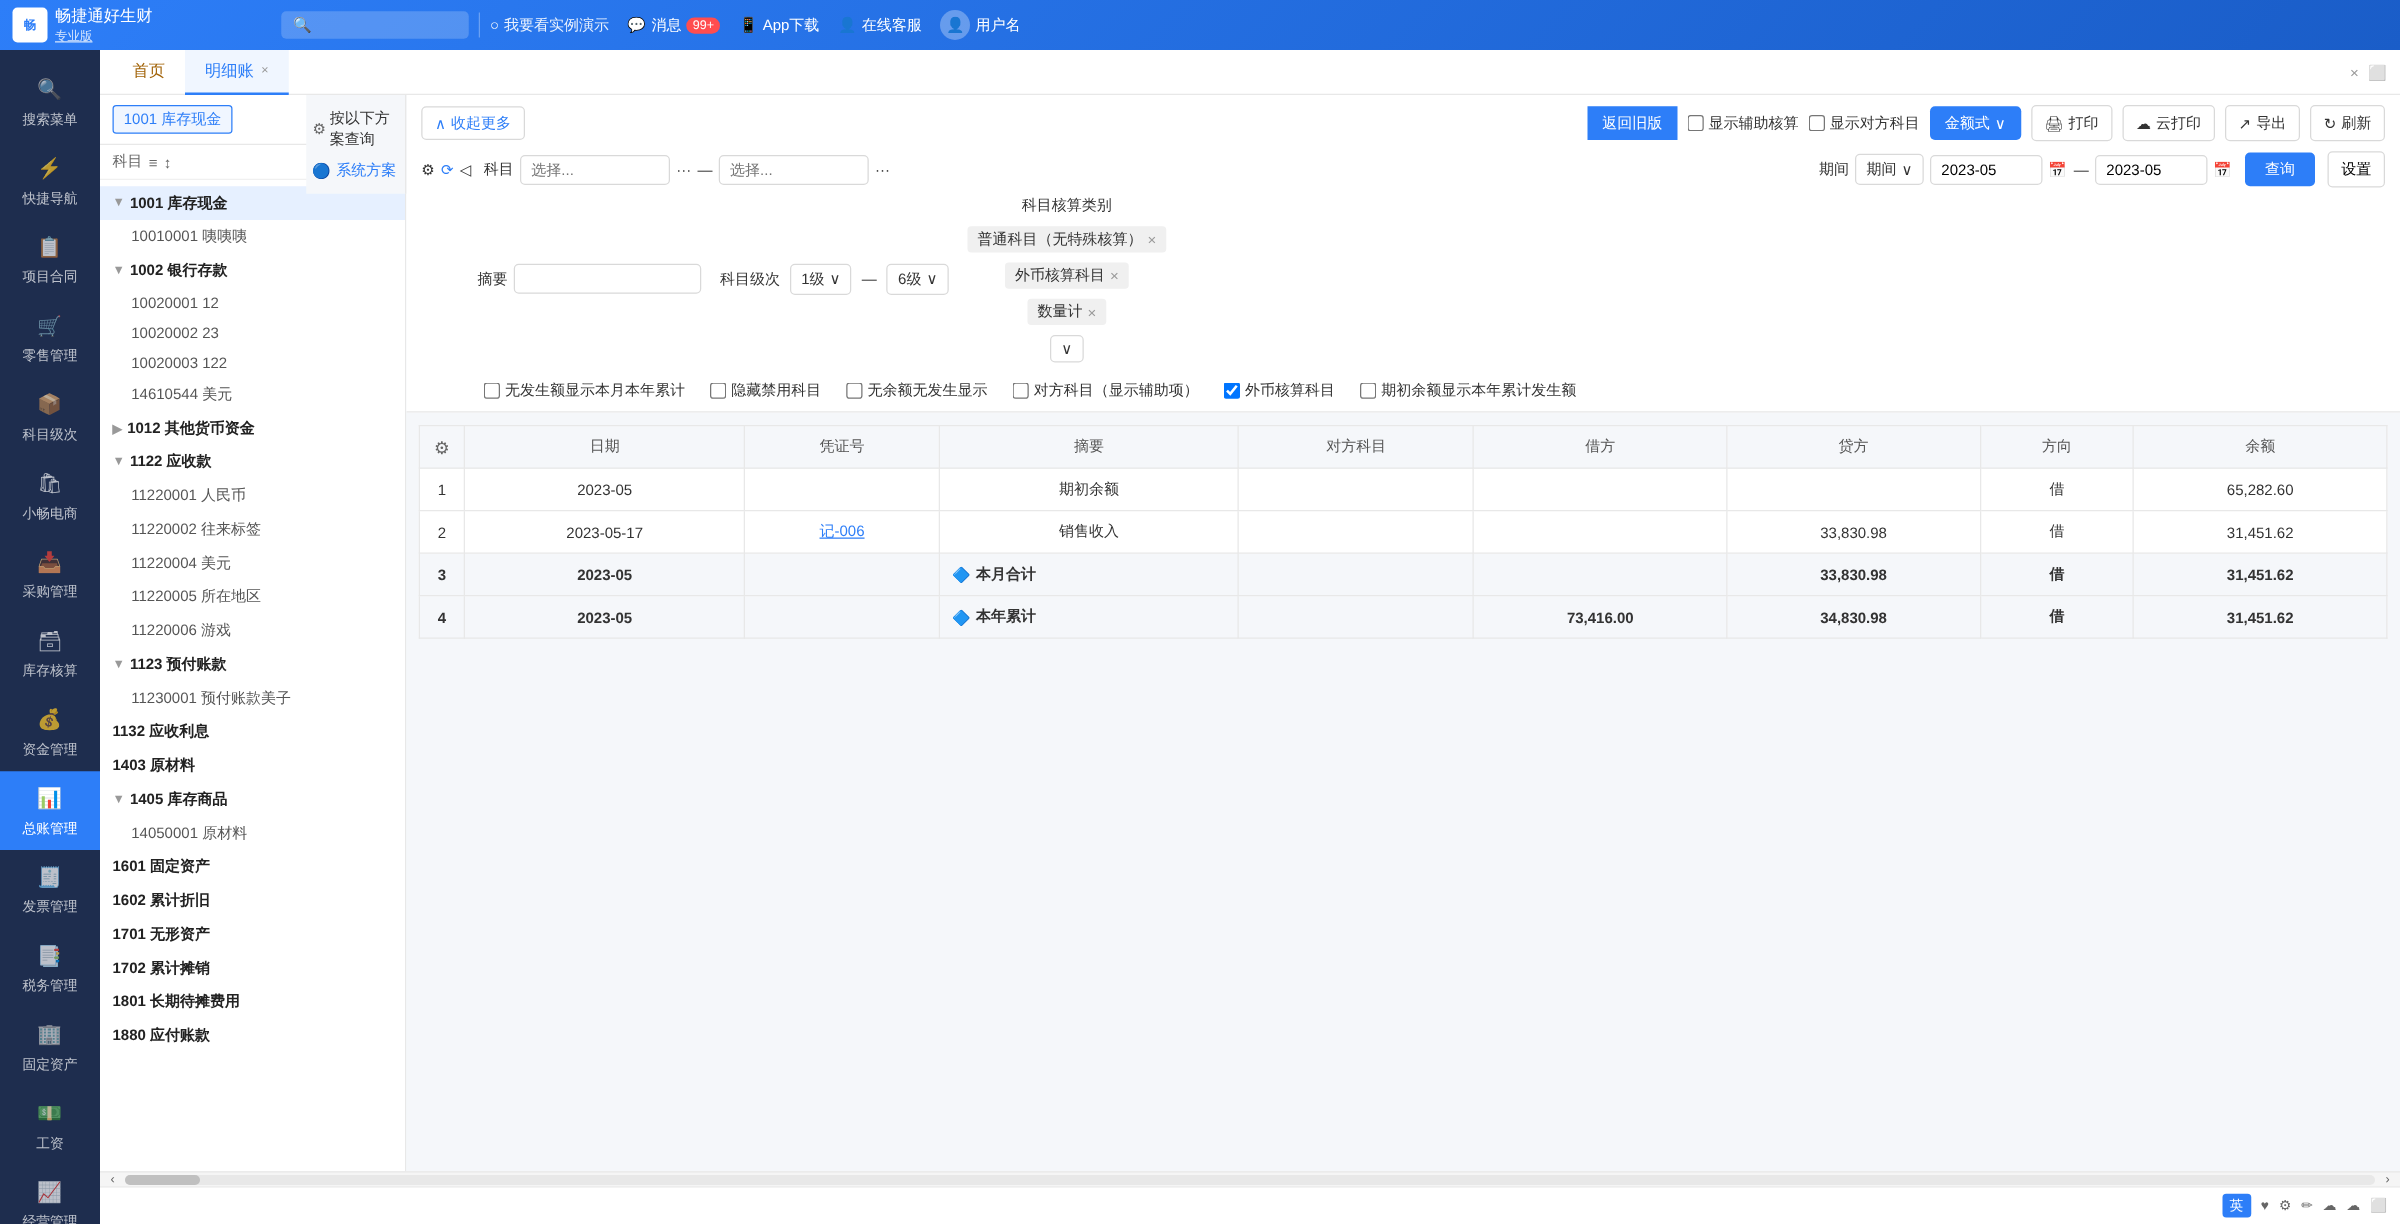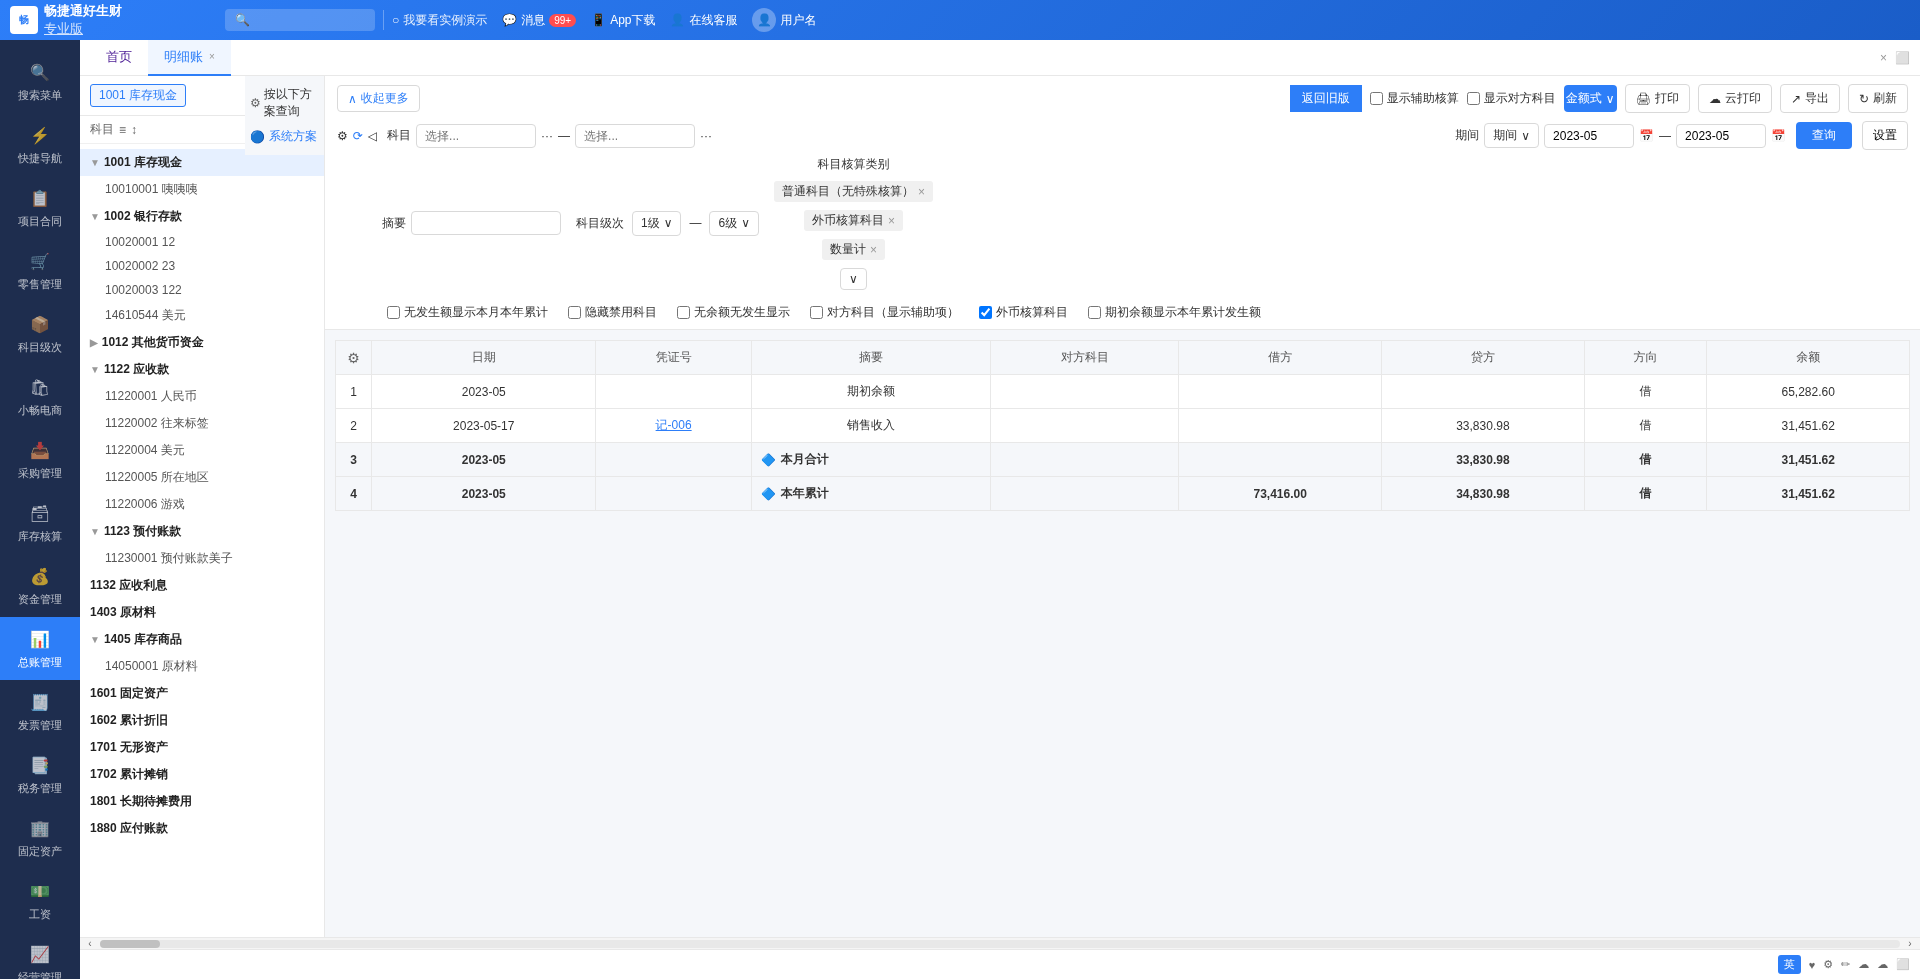--- a/index.html
+++ b/index.html
@@ -28,22 +28,22 @@
       height: 28px;
       background: white;
       border-radius: 4px;
       display: flex;
       align-items: center;
       justify-content: center;
       color: #2d7ef8;
       font-size: 10px;
       font-weight: bold;
     }
-    .logo-text { font-size: 13px; font-weight: bold; }
-    .logo-sub { font-size: 13px; opacity: 0.8; text-decoration: underline; }
+    .logo-text { font-size: 13px; font-weight: normal; }
+    .logo-sub { font-size: 10px; opacity: 0.8; text-decoration: underline; }
     .header-search {
       background: rgba(255,255,255,0.2);
       border-radius: 4px;
       padding: 4px 10px;
       color: white;
       font-size: 12px;
       display: flex;
       align-items: center;
       gap: 5px;
       min-width: 150px;
@@ -99,21 +99,21 @@
       gap: 0;
     }
     .tab-item {
       height: 36px;
       padding: 0 16px;
       display: flex;
       align-items: center;
       gap: 6px;
       cursor: pointer;
       font-size: 13px;
-      color: #4c1d95;
+      color: #a16207;
       border-bottom: 2px solid transparent;
     }
     .tab-item.active {
       color: #2d7ef8;
       border-bottom: 2px solid #2d7ef8;
       background: #f0f6ff;
     }
     .tab-close {
       font-size: 10px;
       color: #999;
@@ -308,21 +308,21 @@
       padding: 5px 10px;
       border: 1px solid #d9d9d9;
       border-radius: 4px;
       cursor: pointer;
       font-size: 12px;
       background: white;
     }
     .btn-amount {
       background: #2d7ef8;
       color: white;
-      padding: 5px 2px;
+      padding: 5px 12px;
       border-radius: 4px;
       cursor: pointer;
       font-size: 12px;
       display: flex;
       align-items: center;
       gap: 4px;
     }
     .filter-left {
       display: flex;
       align-items: center;

